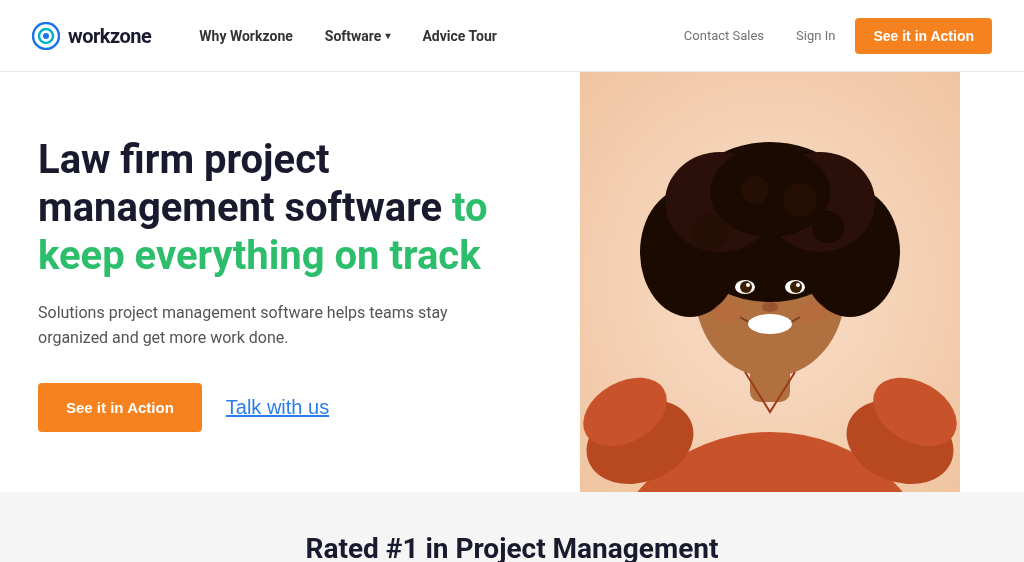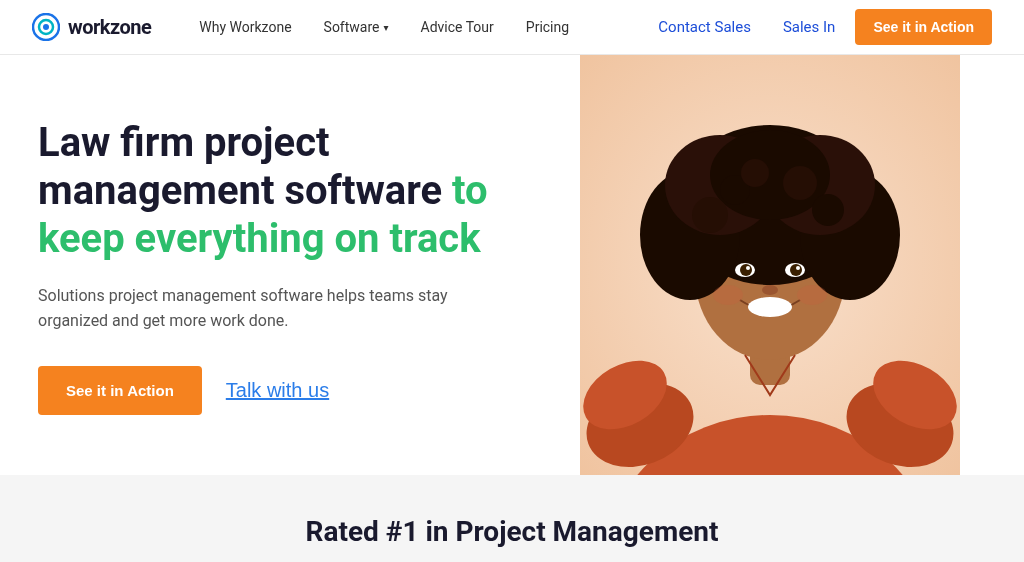--- a/index.html
+++ b/index.html
@@ -3,21 +3,21 @@
   <meta charset="utf-8">
   <style>
     * { margin: 0; padding: 0; box-sizing: border-box; }
     body { font-family: -apple-system, BlinkMacSystemFont, 'Segoe UI', Roboto, sans-serif; width: 1024px; overflow-x: hidden; }
 
     
     .navbar {
       display: flex;
       align-items: center;
       padding: 0 32px;
-      height: 55px;
+      height: 72px;
       background: #fff;
       border-bottom: 1px solid #e8e8e8;
       position: relative;
       z-index: 10;
     }
     .logo-area {
       display: flex;
       align-items: center;
       gap: 8px;
       margin-right: 32px;
@@ -41,29 +41,30 @@
     .nav-link {
       font-size: 14px;
       color: #333;
       text-decoration: none;
       padding: 0 16px;
       height: 56px;
       display: flex;
       align-items: center;
       gap: 4px;
       cursor: pointer;
+      font-weight: bold;
     }
     .nav-right {
       display: flex;
       align-items: center;
       gap: 8px;
     }
     .nav-contact, .nav-signin {
-      font-size: 15px;
-      color: #1d4ed8;
+      font-size: 13px;
+      color: #737373;
       text-decoration: none;
       padding: 0 12px;
       cursor: pointer;
     }
     .nav-cta {
       background: #f5821f;
       color: #fff;
       border: none;
       border-radius: 4px;
       padding: 10px 18px;
@@ -182,26 +183,25 @@
     <span class="logo-text">workzone</span>
   </div>
 
   <div class="nav-links">
     <a class="nav-link">Why Workzone</a>
     <a class="nav-link">
       <span>Software</span>
       <span class="chevron-icon">▾</span>
     </a>
     <a class="nav-link">Advice Tour</a>
-    <a class="nav-link">Pricing</a>
   </div>
 
   <div class="nav-right">
     <a class="nav-contact">Contact Sales</a>
-    <a class="nav-signin">Sales In</a>
+    <a class="nav-signin">Sign In</a>
     <button class="nav-cta">See it in Action</button>
   </div>
 </nav>
 
 <section class="hero">
   <div class="hero-content">
     <h1 class="hero-title">
       <span>Law firm project management software </span><span class="hero-title-green">to keep everything on track</span>
     </h1>
     <p class="hero-subtitle">Solutions project management software helps teams stay organized and get more work done.</p>

